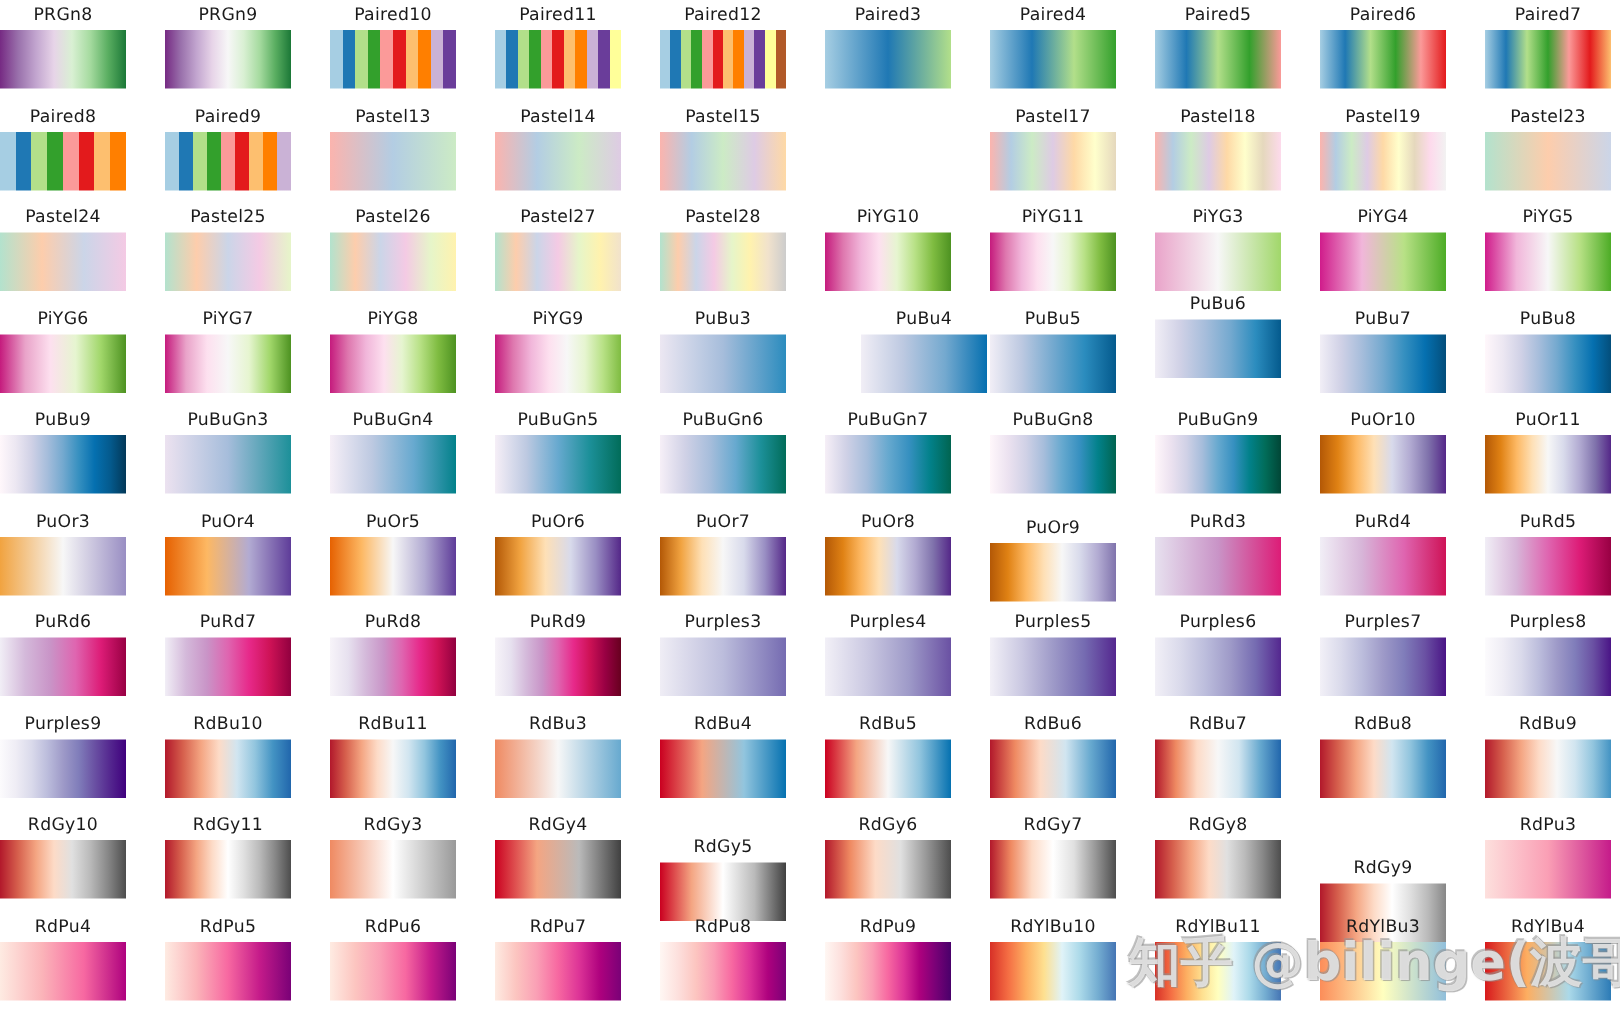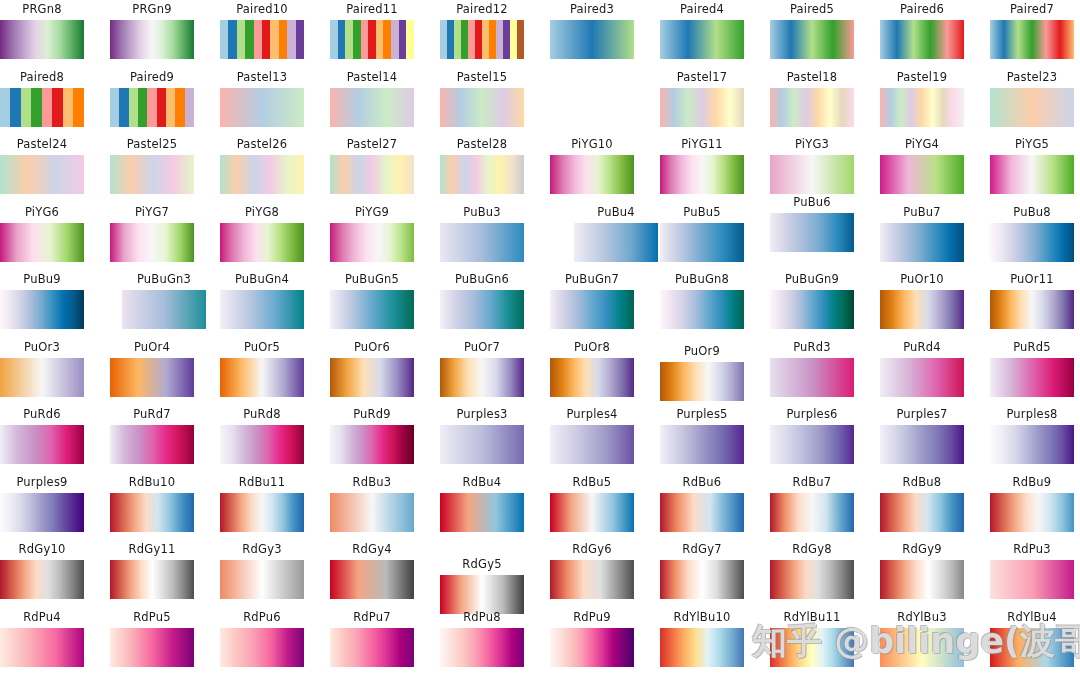--- a/index.html
+++ b/index.html
@@ -225,21 +225,21 @@
       <div class="cm-bar" style="background: linear-gradient(to right, rgb(241, 238, 246) 0%, rgb(208, 209, 230) 16.667%, rgb(166, 189, 219) 33.333%, rgb(116, 169, 207) 50%, rgb(54, 144, 192) 66.667%, rgb(5, 112, 176) 83.333%, rgb(3, 78, 123) 100%);"></div>
     </div>
     <div class="cell" style="left: 990px; top: 202.5px;">
       <div class="cm-label">PuBu8</div>
       <div class="cm-bar" style="background: linear-gradient(to right, rgb(255, 247, 251) 0%, rgb(236, 231, 242) 14.286%, rgb(208, 209, 230) 28.571%, rgb(166, 189, 219) 42.857%, rgb(116, 169, 207) 57.143%, rgb(54, 144, 192) 71.429%, rgb(5, 112, 176) 85.714%, rgb(3, 78, 123) 100%);"></div>
     </div>
     <div class="cell" style="left: 0px; top: 270px;">
       <div class="cm-label">PuBu9</div>
       <div class="cm-bar" style="background: linear-gradient(to right, rgb(255, 247, 251) 0%, rgb(236, 231, 242) 12.5%, rgb(208, 209, 230) 25%, rgb(166, 189, 219) 37.5%, rgb(116, 169, 207) 50%, rgb(54, 144, 192) 62.5%, rgb(5, 112, 176) 75%, rgb(4, 90, 141) 87.5%, rgb(2, 56, 88) 100%);"></div>
     </div>
-    <div class="cell" style="left: 122px; top: 270px; padding-left: 24px;">
+    <div class="cell" style="left: 110px; top: 270px; padding-left: 24px;">
       <div class="cm-label">PuBuGn3</div>
       <div class="cm-bar" style="background: linear-gradient(to right, rgb(236, 226, 240) 0%, rgb(166, 189, 219) 50%, rgb(28, 144, 153) 100%);"></div>
     </div>
     <div class="cell" style="left: 220px; top: 270px;">
       <div class="cm-label">PuBuGn4</div>
       <div class="cm-bar" style="background: linear-gradient(to right, rgb(246, 239, 247) 0%, rgb(189, 201, 225) 33.333%, rgb(103, 169, 207) 66.667%, rgb(2, 129, 138) 100%);"></div>
     </div>
     <div class="cell" style="left: 330px; top: 270px;">
       <div class="cm-label">PuBuGn5</div>
       <div class="cm-bar" style="background: linear-gradient(to right, rgb(246, 239, 247) 0%, rgb(189, 201, 225) 25%, rgb(103, 169, 207) 50%, rgb(28, 144, 153) 75%, rgb(1, 108, 89) 100%);"></div>
@@ -413,21 +413,21 @@
       <div class="cm-bar" style="background: linear-gradient(to right, rgb(178, 24, 43) 0%, rgb(239, 138, 98) 20%, rgb(253, 219, 199) 40%, rgb(224, 224, 224) 60%, rgb(153, 153, 153) 80%, rgb(77, 77, 77) 100%);"></div>
     </div>
     <div class="cell" style="left: 660px; top: 540px;">
       <div class="cm-label">RdGy7</div>
       <div class="cm-bar" style="background: linear-gradient(to right, rgb(178, 24, 43) 0%, rgb(239, 138, 98) 16.667%, rgb(253, 219, 199) 33.333%, rgb(255, 255, 255) 50%, rgb(224, 224, 224) 66.667%, rgb(153, 153, 153) 83.333%, rgb(77, 77, 77) 100%);"></div>
     </div>
     <div class="cell" style="left: 770px; top: 540px;">
       <div class="cm-label">RdGy8</div>
       <div class="cm-bar" style="background: linear-gradient(to right, rgb(178, 24, 43) 0%, rgb(214, 96, 77) 14.286%, rgb(244, 165, 130) 28.571%, rgb(253, 219, 199) 42.857%, rgb(224, 224, 224) 57.143%, rgb(186, 186, 186) 71.429%, rgb(135, 135, 135) 85.714%, rgb(77, 77, 77) 100%);"></div>
     </div>
-    <div class="cell" style="left: 880px; top: 540px;">
+    <div class="cell" style="left: 880px; top: 569px;">
       <div class="cm-label">RdGy9</div>
       <div class="cm-bar" style="background: linear-gradient(to right, rgb(178, 24, 43) 0%, rgb(214, 96, 77) 14.286%, rgb(244, 165, 130) 28.571%, rgb(253, 219, 199) 42.857%, rgb(255, 255, 255) 57.143%, rgb(224, 224, 224) 71.429%, rgb(186, 186, 186) 85.714%, rgb(135, 135, 135) 100%);"></div>
     </div>
     <div class="cell" style="left: 990px; top: 540px;">
       <div class="cm-label">RdPu3</div>
       <div class="cm-bar" style="background: linear-gradient(to right, rgb(253, 224, 221) 0%, rgb(250, 159, 181) 50%, rgb(197, 27, 138) 100%);"></div>
     </div>
     <div class="cell" style="left: 0px; top: 607.5px;">
       <div class="cm-label">RdPu4</div>
       <div class="cm-bar" style="background: linear-gradient(to right, rgb(254, 235, 226) 0%, rgb(251, 180, 185) 33.333%, rgb(247, 104, 161) 66.667%, rgb(174, 1, 126) 100%);"></div>

